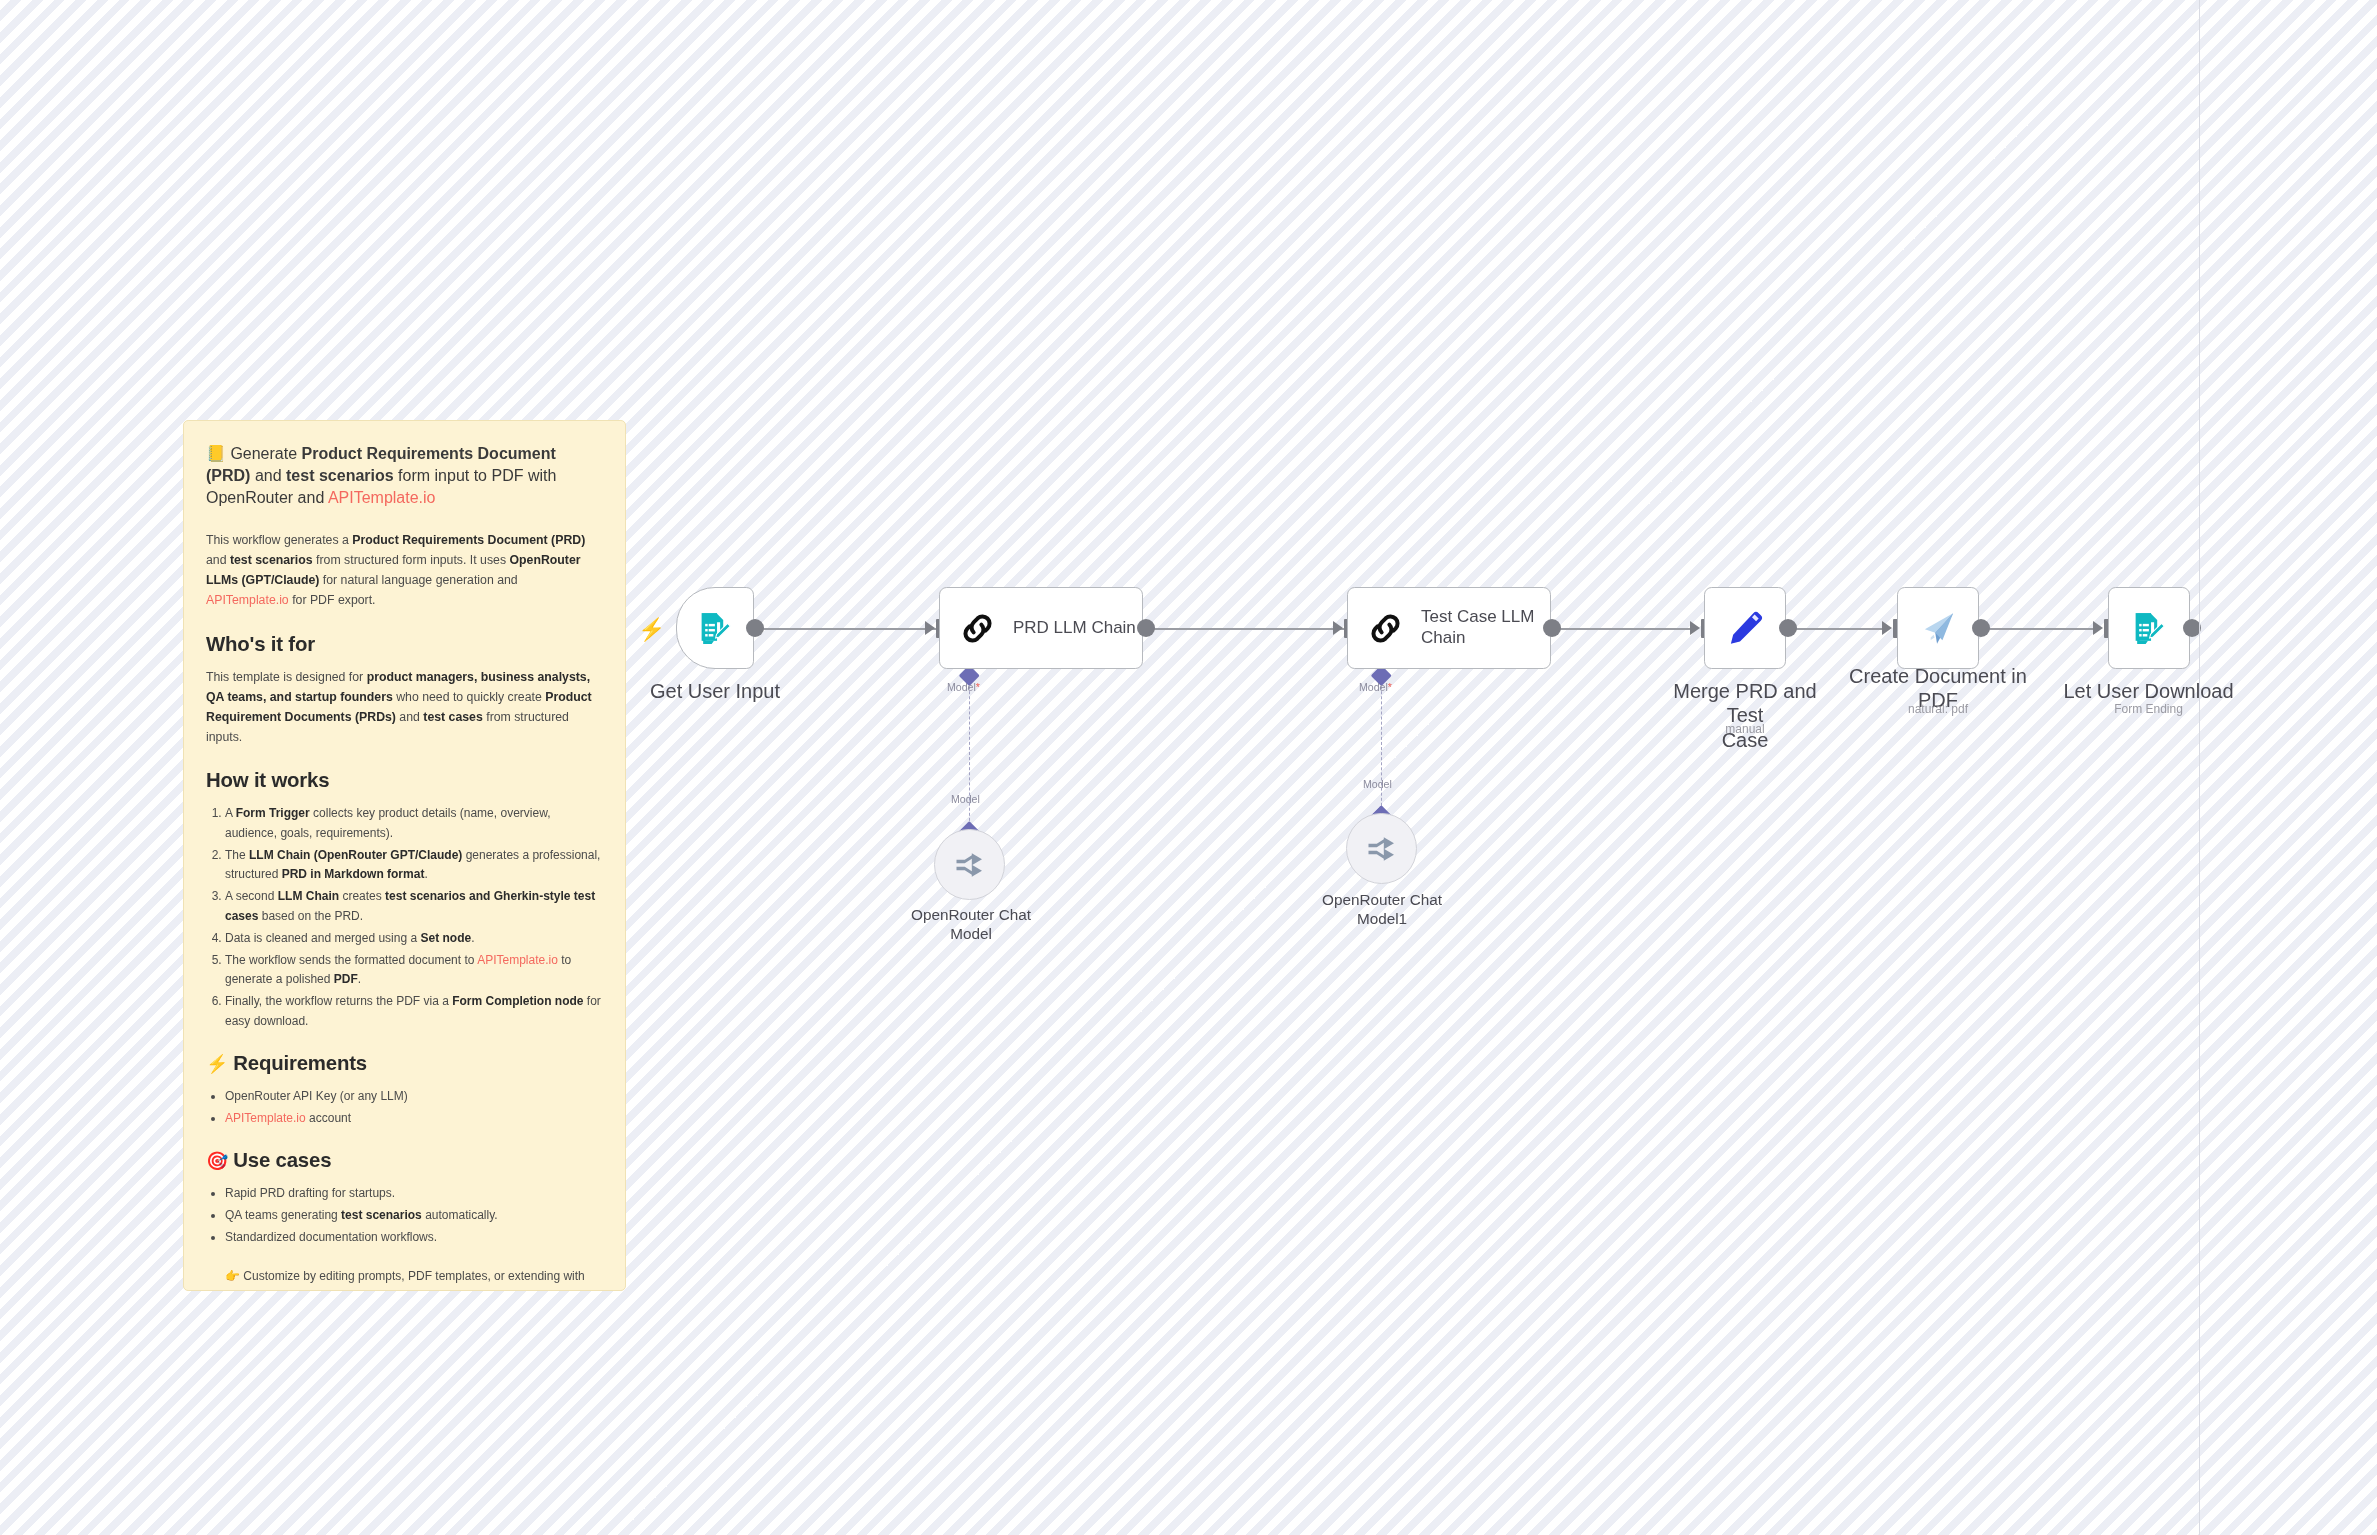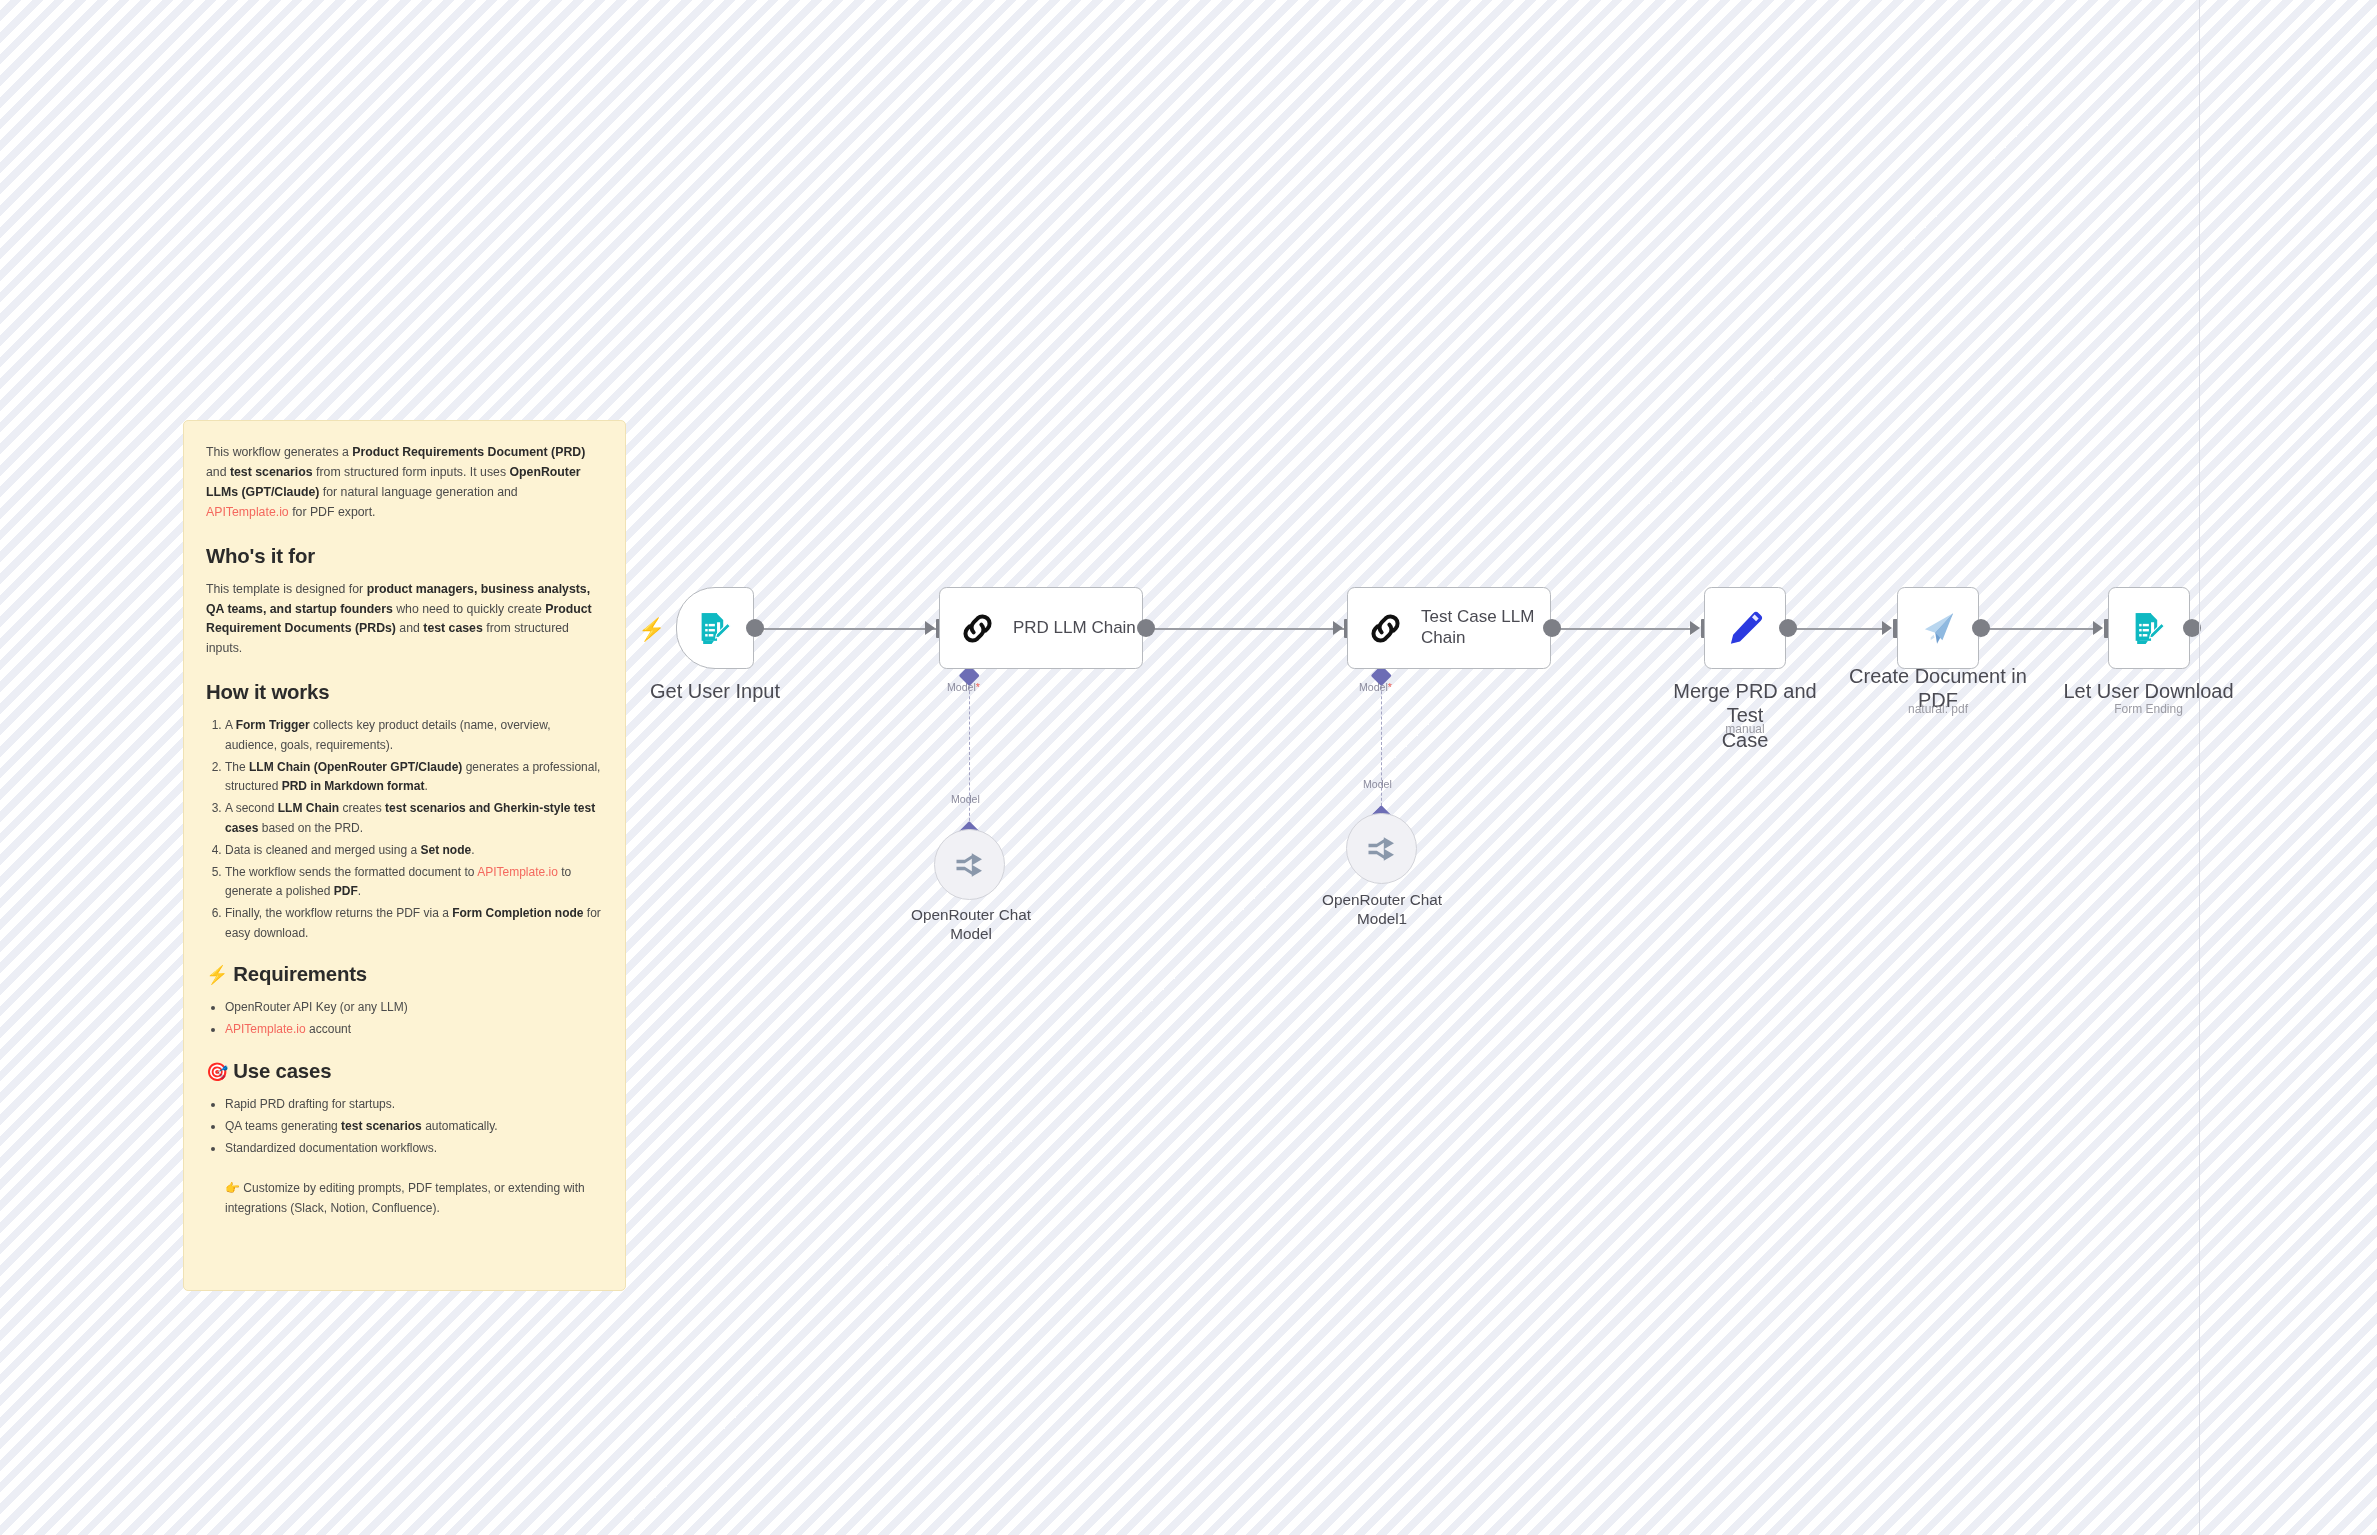--- a/index.html
+++ b/index.html
@@ -188,20 +188,24 @@
     background: #d9dbe3;
   }
 </style>
 </head>
 <body>
 
 <div id="canvas">
 
   <div id="sticky">
 
+    <div class="note-title">
+      <span style="color:#e8c33c;">📒</span>
+      <span>Generate </span><b>Product Requirements Document (PRD)</b><span> and </span><b>test scenarios</b><span> form input to PDF with OpenRouter and </span><span class="lnk">APITemplate.io</span>
+    </div>
 
     <div class="para">
       <span>This workflow generates a </span><b>Product Requirements Document (PRD)</b><span> and </span><b>test scenarios</b><span> from structured form inputs. It uses </span><b>OpenRouter LLMs (GPT/Claude)</b><span> for natural language generation and </span><span class="lnk">APITemplate.io</span><span> for PDF export.</span>
     </div>
 
     <h2>Who's it for</h2>
     <div class="para">
       <span>This template is designed for </span><b>product managers, business analysts, QA teams, and startup founders</b><span> who need to quickly create </span><b>Product Requirement Documents (PRDs)</b><span> and </span><b>test cases</b><span> from structured inputs.</span>
     </div>
 

